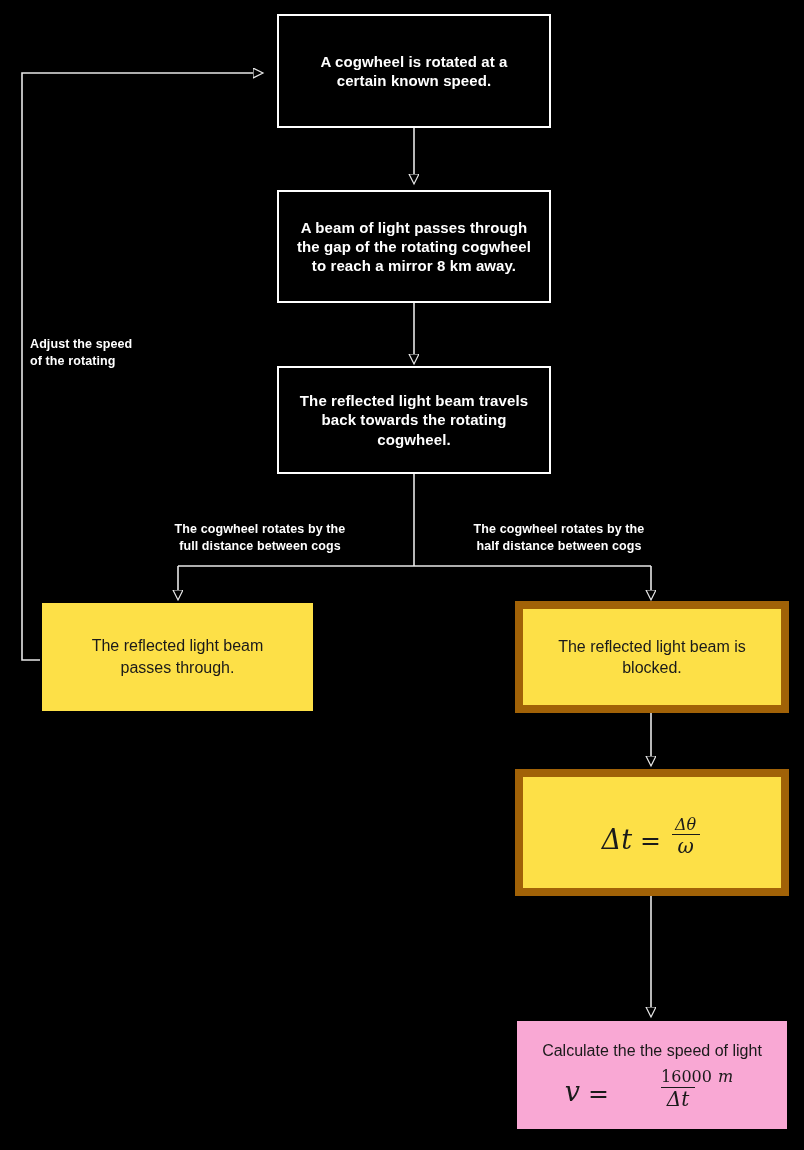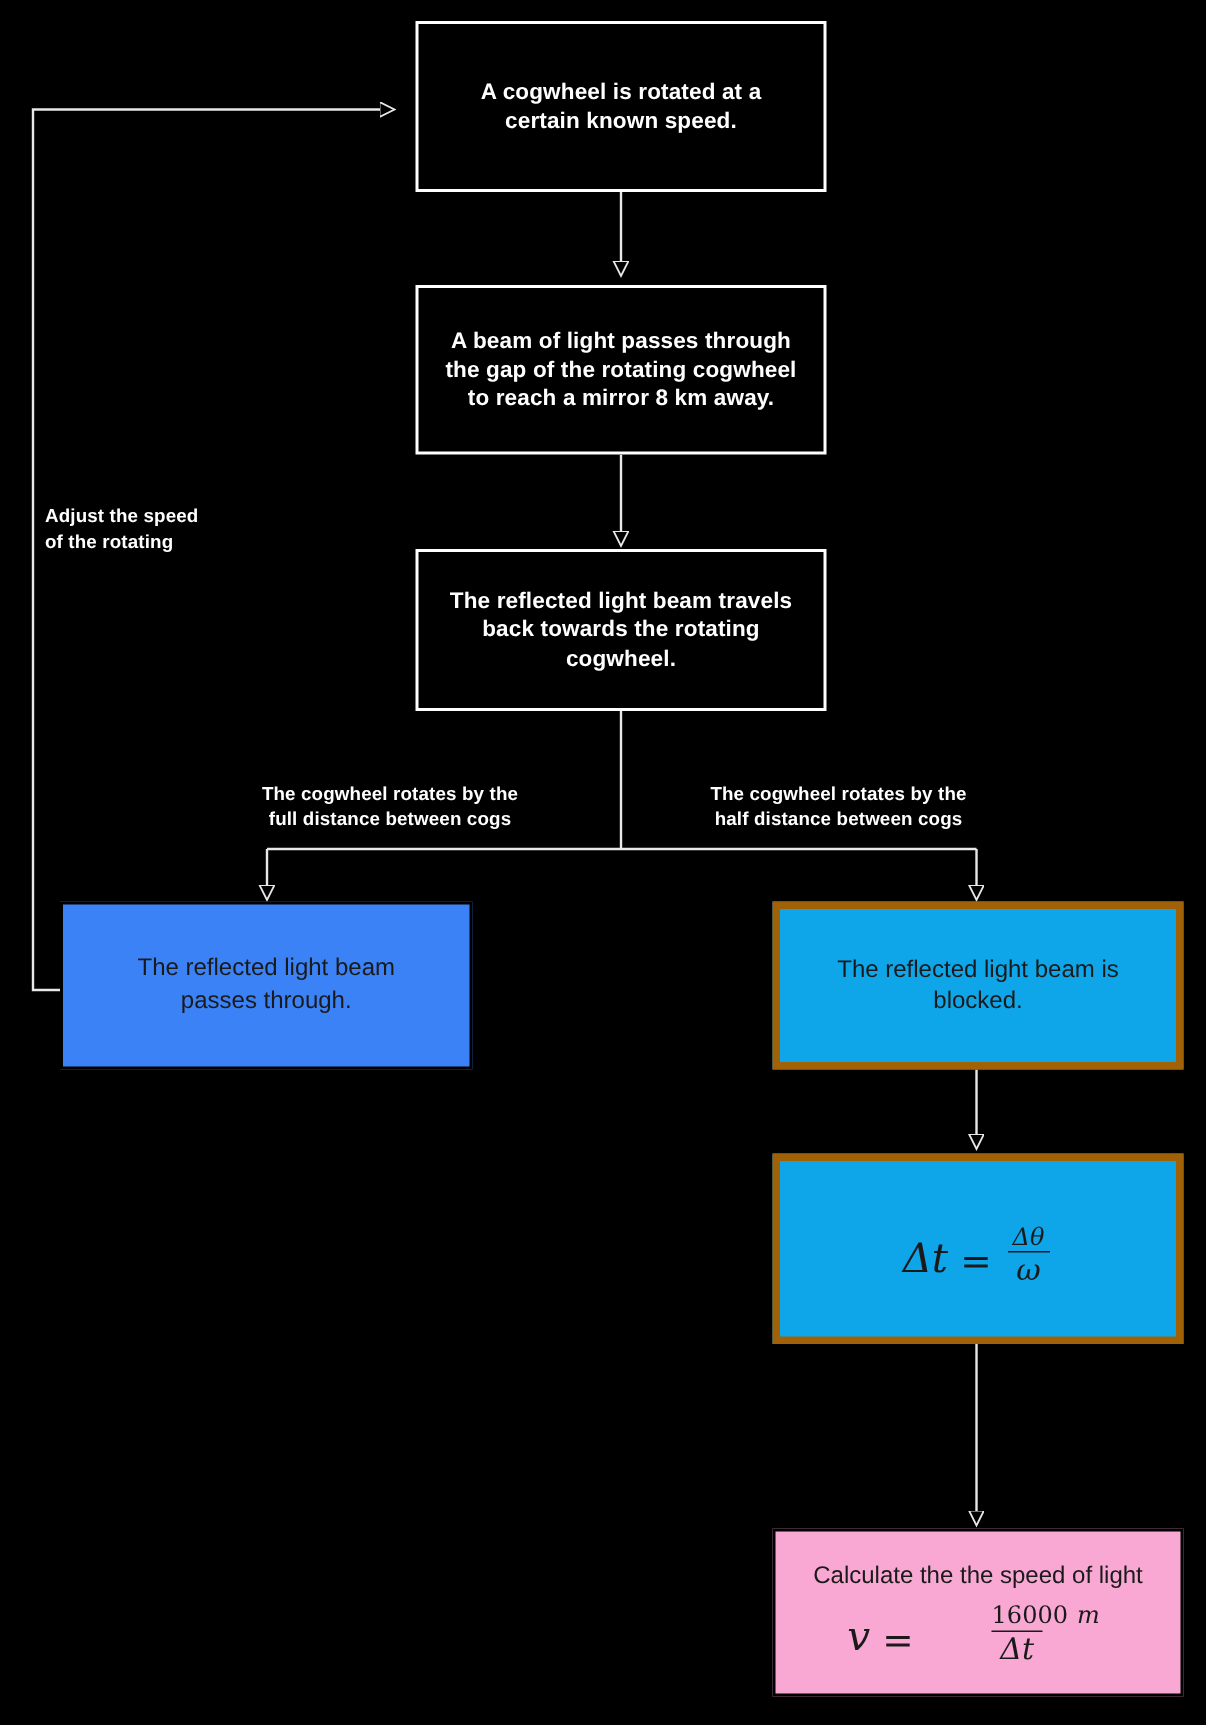--- a/index.html
+++ b/index.html
@@ -40,29 +40,29 @@
   .node-dark {
     background: #000000;
     border: 2px solid #ffffff;
     color: #ffffff;
     font-size: 15px;
     font-weight: bold;
     line-height: 1.28;
     letter-spacing: 0.1px;
   }
   .node-yellow {
-    background: #3b82f6;
+    background: #fde047;
     border: 2px solid #000000;
     color: #1a1a1a;
     font-size: 16px;
     line-height: 1.35;
   }
   .node-blue {
-    background: #0ea5e9;
-    border: 5px solid #a16207;
+    background: #fde047;
+    border: 8px solid #a16207;
     color: #1a1a1a;
     font-size: 16px;
     line-height: 1.32;
   }
   .node-green {
     background: #f9a8d4;
     border: 2px solid #000000;
     color: #1a1a1a;
     font-size: 16px;
     line-height: 1.32;

